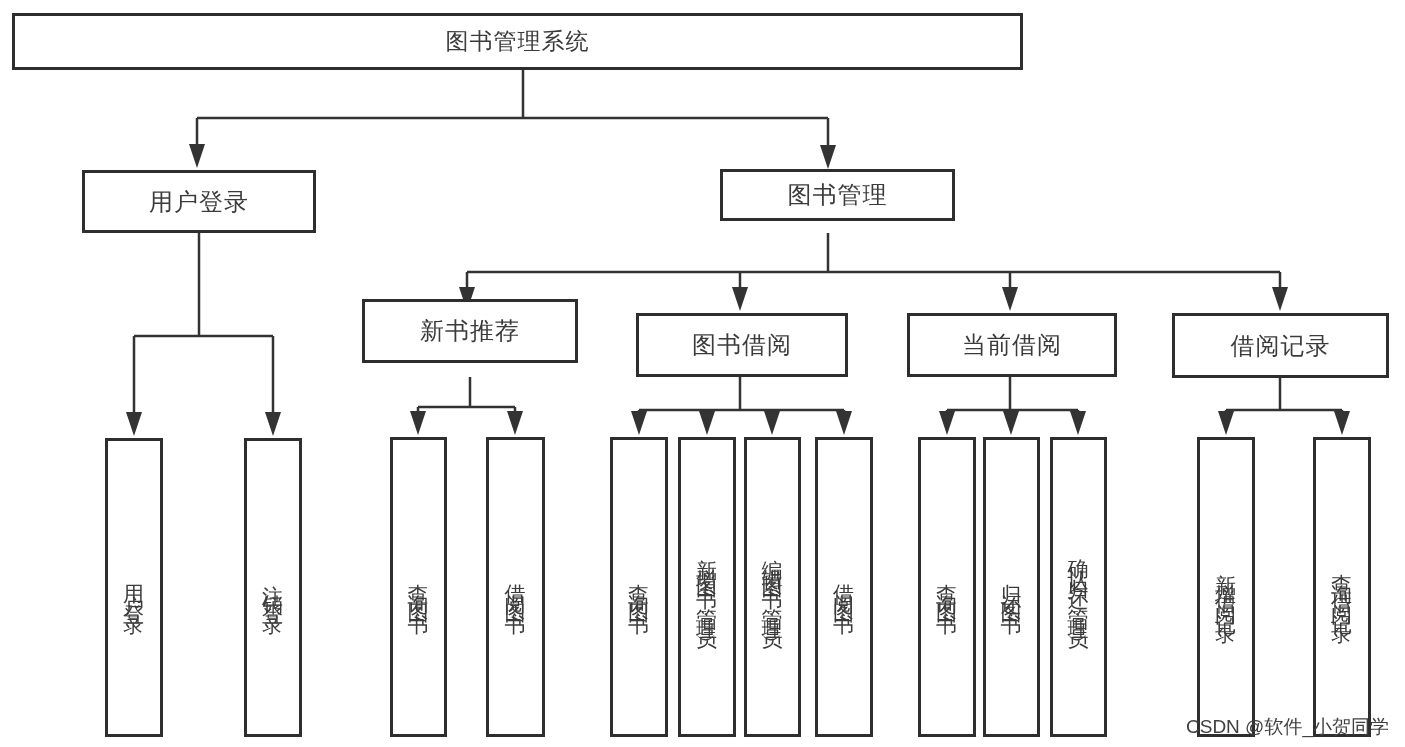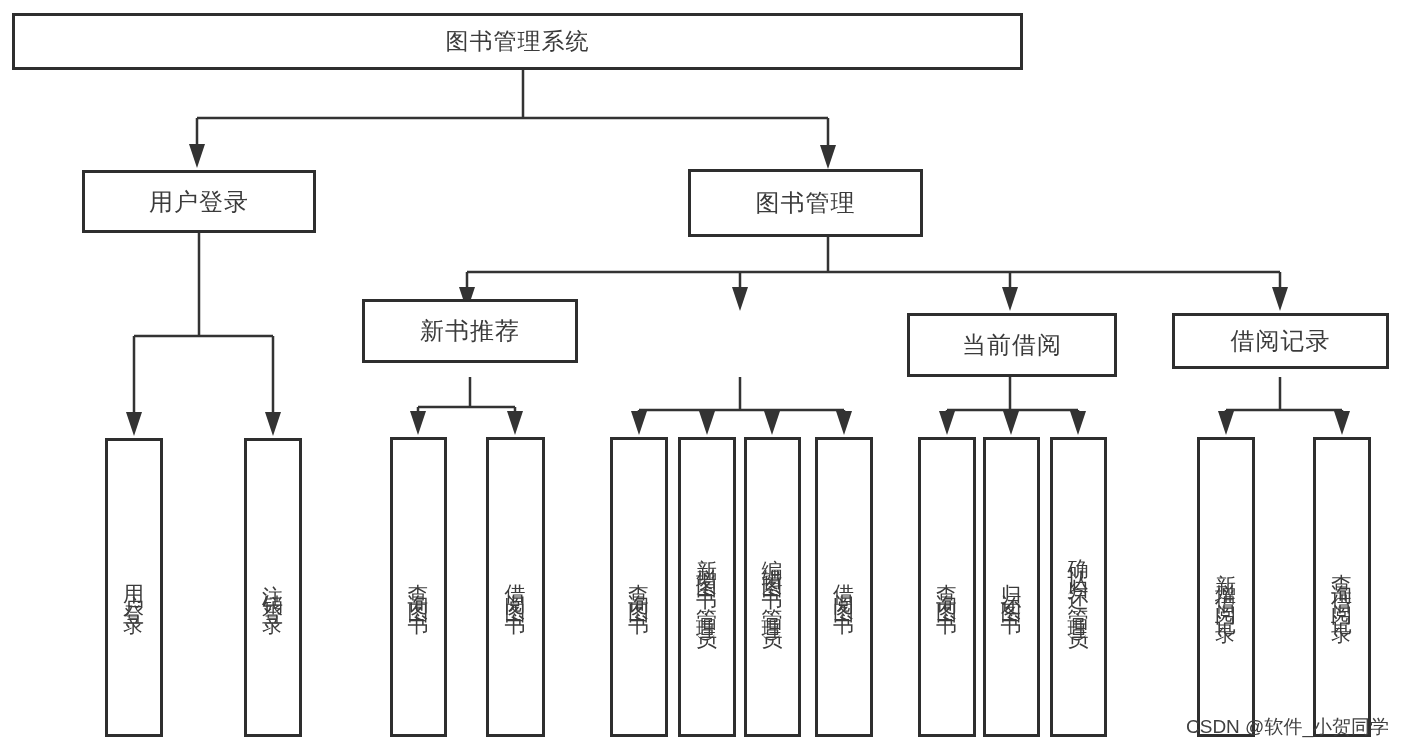--- a/index.html
+++ b/index.html
@@ -85,31 +85,34 @@
     </g>
   </svg>
 
   <div class="box hbox root-box" style="left:12px; top:13px; width:1011px; height:57px;">
     <span>图书管理系统</span>
   </div>
 
   <div class="box hbox" style="left:82px; top:170px; width:234px; height:63px;">
     <span>用户登录</span>
   </div>
-  <div class="box hbox" style="left:688px; top:169px; width:235px; height:68px;">
+  <div class="box hbox" style="left:720px; top:169px; width:235px; height:52px;">
     <span>图书管理</span>
   </div>
 
   <div class="box hbox" style="left:362px; top:299px; width:216px; height:64px;">
     <span>新书推荐</span>
   </div>
+  <div class="box hbox" style="left:636px; top:313px; width:212px; height:64px;">
+    <span>图书借阅</span>
+  </div>
   <div class="box hbox" style="left:907px; top:313px; width:210px; height:64px;">
     <span>当前借阅</span>
   </div>
-  <div class="box hbox" style="left:1172px; top:313px; width:217px; height:56px;">
+  <div class="box hbox" style="left:1172px; top:313px; width:217px; height:65px;">
     <span>借阅记录</span>
   </div>
 
   <div class="box leaf" style="left:105px; top:438px; width:58px; height:299px;">
     <span class="vtext">用户登录</span>
   </div>
   <div class="box leaf" style="left:244px; top:438px; width:58px; height:299px;">
     <span class="vtext">注销登录</span>
   </div>
 

